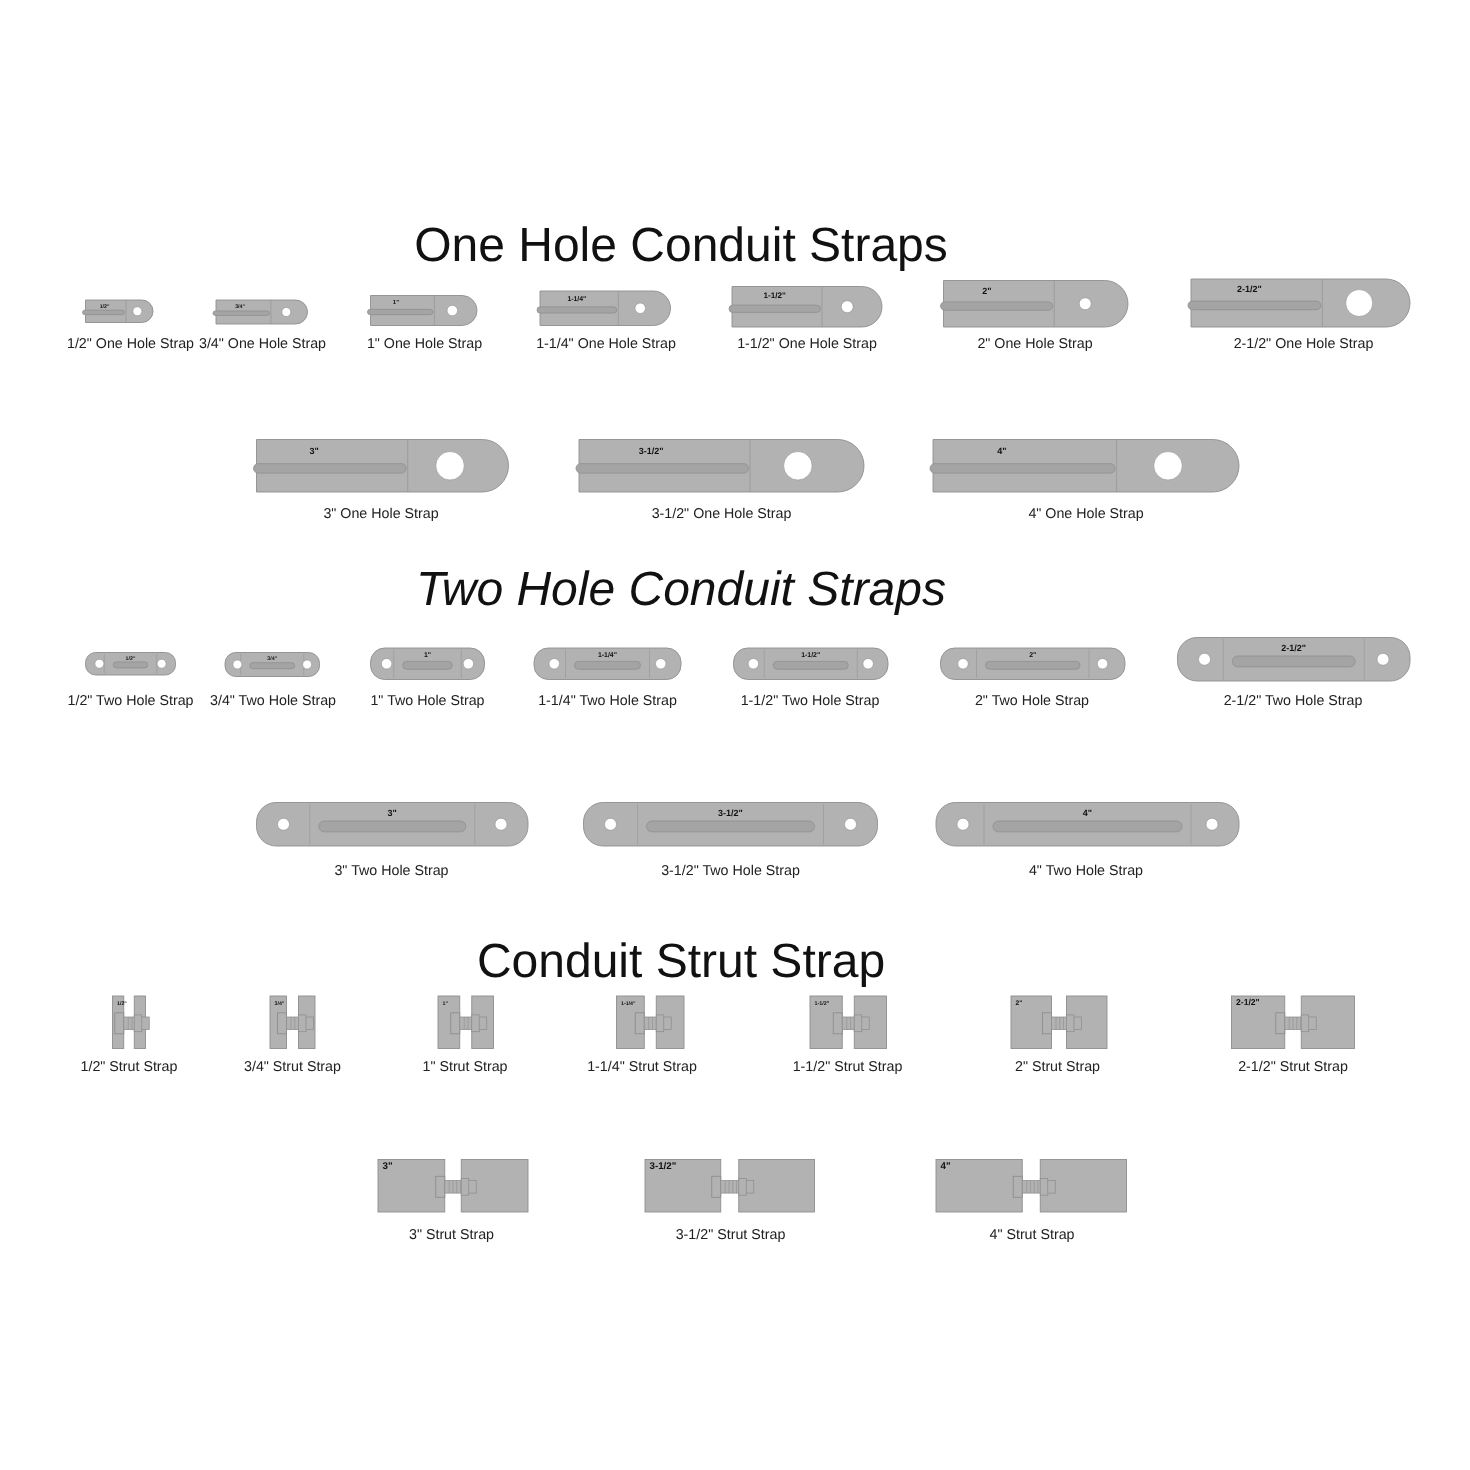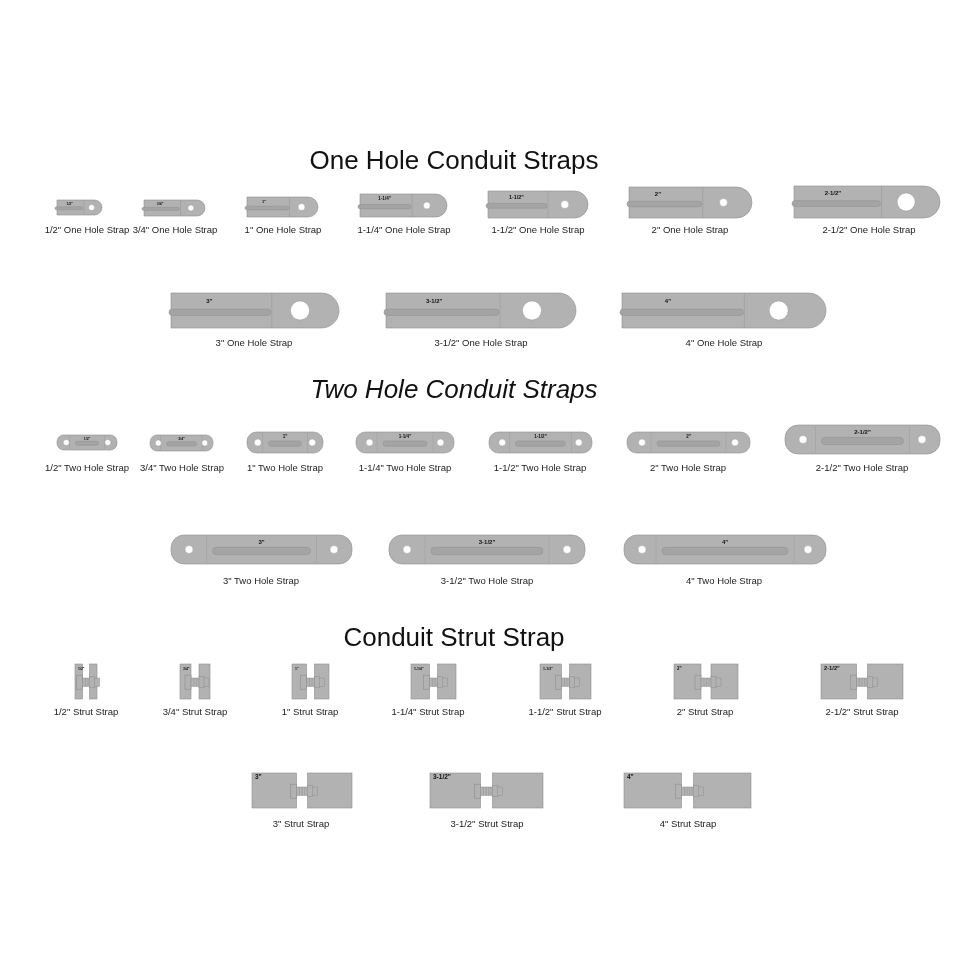--- a/index.html
+++ b/index.html
@@ -1,19 +1,19 @@
 <!DOCTYPE html>
 <html><head>
 <meta charset="utf-8">
 <style>
   html, body { margin:0; padding:0; background:#ffffff; }
   body { width:980px; height:980px; position:relative; overflow:hidden;
          font-family:"Liberation Sans", "DejaVu Sans", sans-serif; color:#111; }
   .section-title { position:absolute; left:0; width:908px; text-align:center;
-                   font-size:26px; font-weight:normal; color:#111; margin:0; }
+                   font-size:32px; font-weight:normal; color:#111; margin:0; }
   .item { position:absolute; }
   .item svg { position:absolute; left:0; top:0; overflow:visible; }
   .caption { position:absolute; white-space:nowrap; font-size:9.5px; color:#222;
              transform:translateX(-50%); }
 </style>
 </head>
 <body>
 
 <div id="canvas">
   <h1 class="section-title" style="top:145px;">One Hole Conduit Straps</h1>

